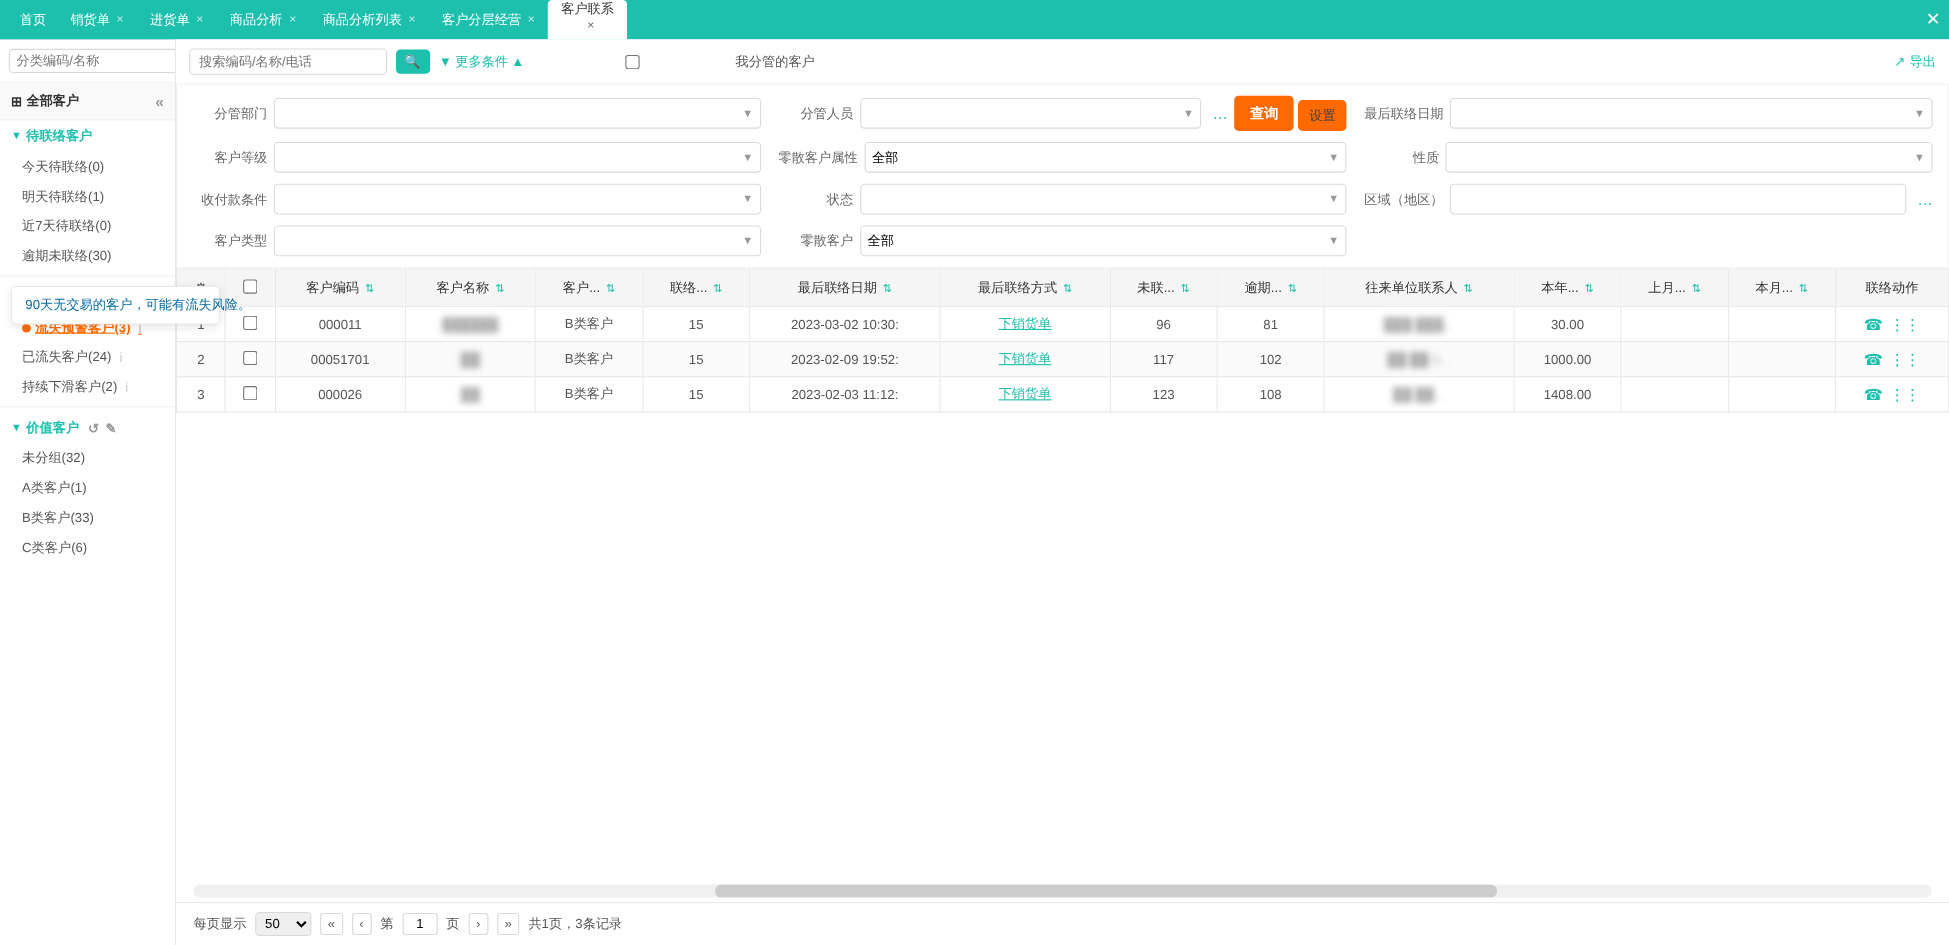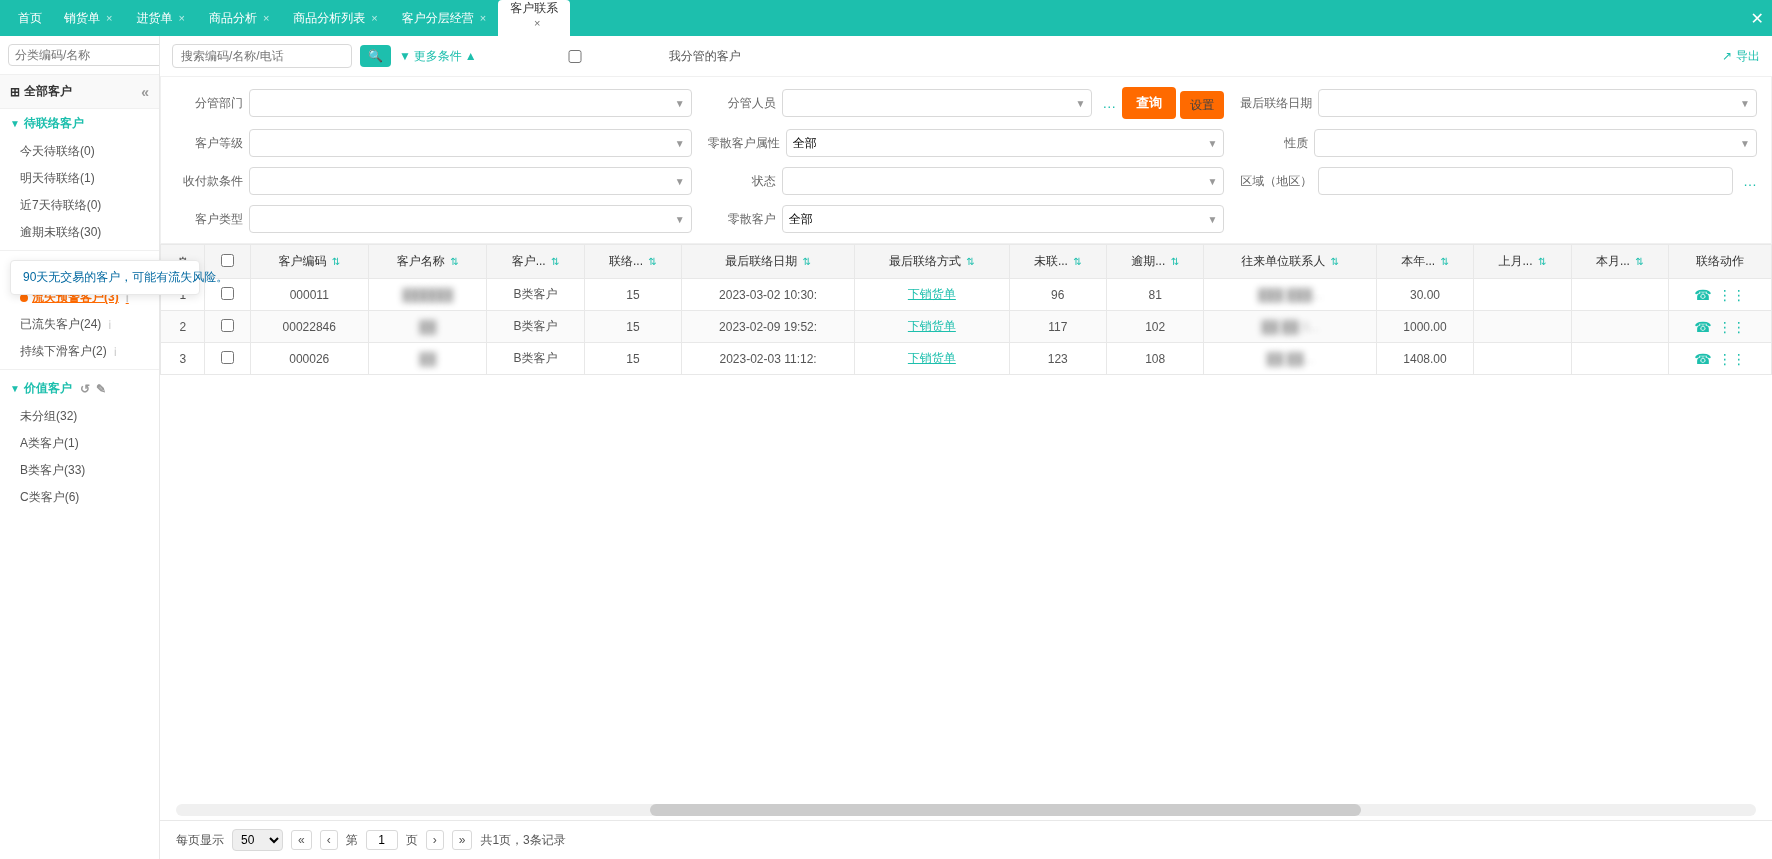--- a/index.html
+++ b/index.html
@@ -706,21 +706,21 @@
       <td>
         <div class="action-icons">
           <span class="action-icon">☎</span>
           <span class="action-icon">⋮⋮</span>
         </div>
       </td>
     </tr>
             <tr>
       <td>2</td>
       <td><input type="checkbox" style=""></td>
-      <td>00022846</td>
+      <td>00051701</td>
       <td class="blurred">██</td>
       <td>B类客户</td>
       <td>15</td>
       <td>2023-02-09 19:52:</td>
       <td class="link-cell">下销货单</td>
       <td>117</td>
       <td>102</td>
       <td class="blurred">██ ██ 3...</td>
       <td>1000.00</td>
       <td></td>

